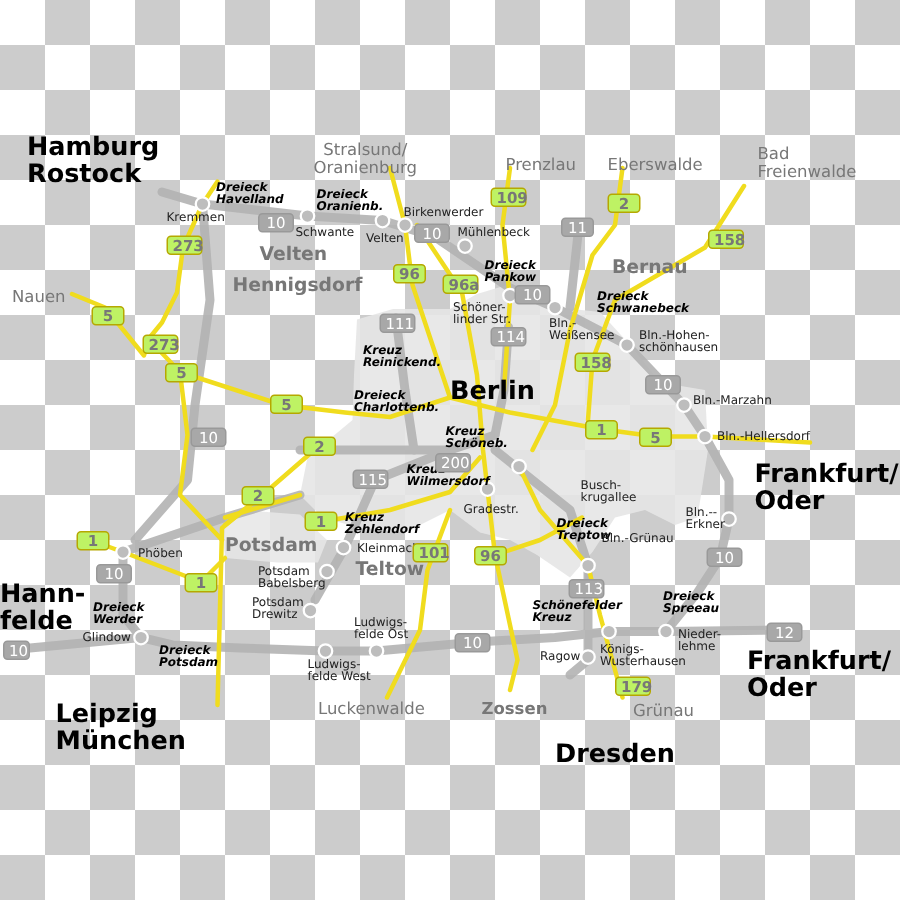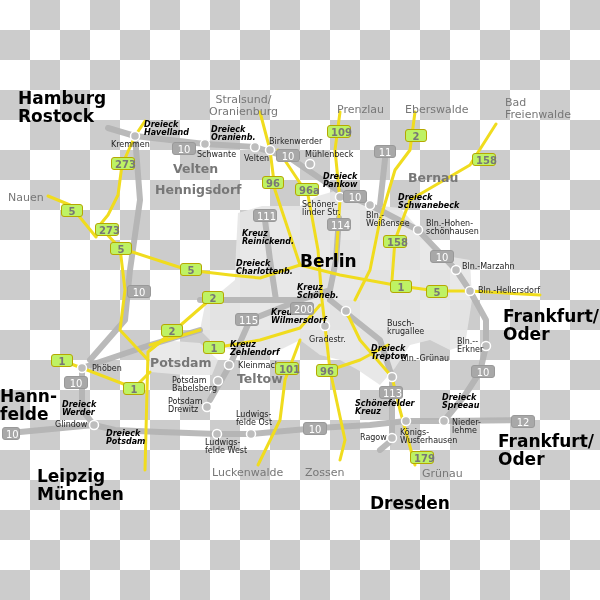--- a/index.html
+++ b/index.html
@@ -118,21 +118,21 @@
     <div class="lbl big" style="left: 498px; top: 433px;">Frankfurt/
 Oder</div>
     <div class="lbl dest" style="left: 209px; top: 94px; text-align: center;">Stralsund/
 Oranienburg</div>
     <div class="lbl dest" style="left: 337px; top: 104px;">Prenzlau</div>
     <div class="lbl dest" style="left: 405px; top: 104px;">Eberswalde</div>
     <div class="lbl dest" style="left: 505px; top: 97px;">Bad
 Freienwalde</div>
     <div class="lbl dest" style="left: 8px; top: 192px;">Nauen</div>
     <div class="lbl dest" style="left: 212px; top: 467px;">Luckenwalde</div>
-    <div class="lbl dest" style="left: 305px; top: 467px;">Zossen</div>
+    <div class="lbl dest" style="left: 321px; top: 467px; font-weight: bold;">Zossen</div>
     <div class="lbl dest" style="left: 422px; top: 468px;">Grünau</div>
     <div class="lbl region" style="left: 173px; top: 162px;">Velten</div>
     <div class="lbl region" style="left: 155px; top: 183px;">Hennigsdorf</div>
     <div class="lbl region" style="left: 408px; top: 171px;">Bernau</div>
     <div class="lbl region" style="left: 150px; top: 356px;">Potsdam</div>
     <div class="lbl region" style="left: 237px; top: 372px;">Teltow</div>
     <div class="lbl jct" style="left: 144px; top: 121px;">Dreieck
 Havelland</div>
     <div class="lbl jct" style="left: 211px; top: 126px;">Dreieck
 Oranienb.</div>

